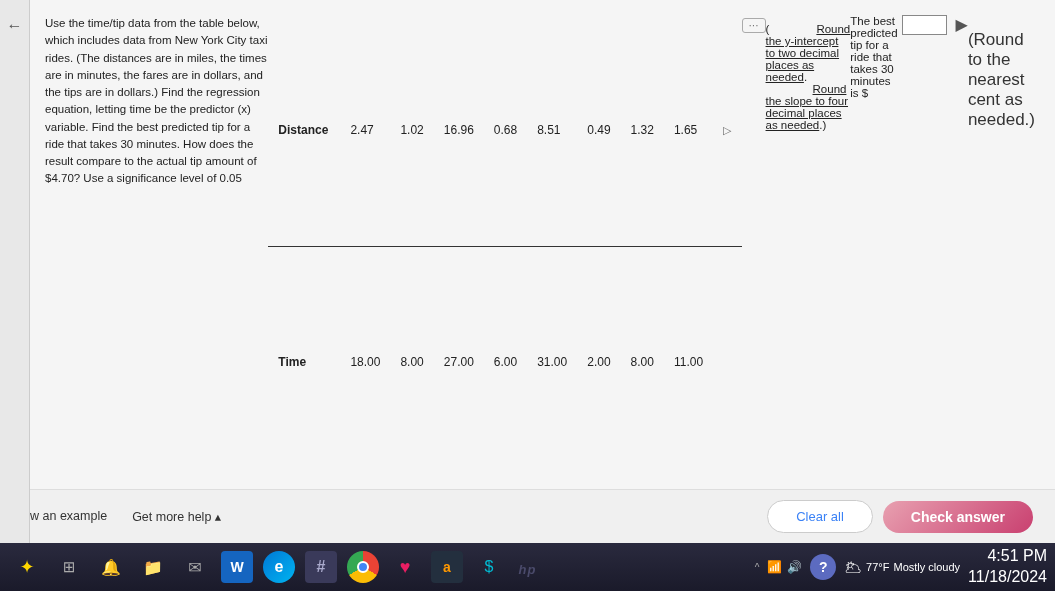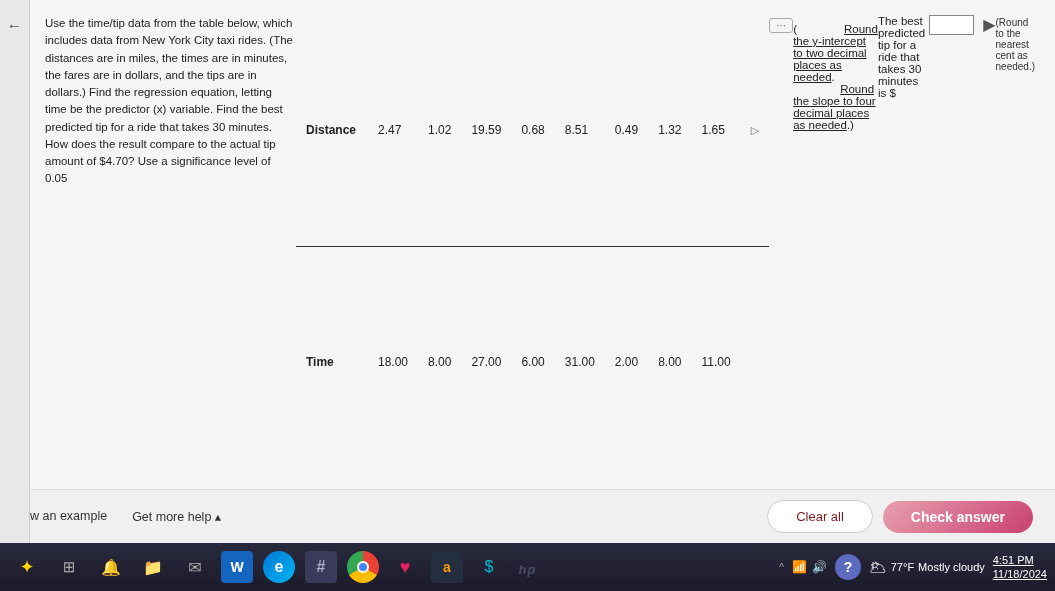--- a/index.html
+++ b/index.html
@@ -109,23 +109,23 @@
       outline: none;
     }
 
     .cursor-arrow {
       font-size: 16px;
       color: #555;
       margin-left: 5px;
     }
 
     .sub-instruction {
-      font-size: 10px;
+      font-size: 17px;
       color: #333;
-      margin-top: 2px;
+      margin-top: 15px;
     }
 
     
     .action-bar {
       display: flex;
       align-items: center;
       justify-content: space-between;
       padding: 10px 22px 10px 30px;
       background: #f0f0f0;
       border-top: 1px solid #ddd;
@@ -149,21 +149,21 @@
       gap: 10px;
       align-items: center;
     }
 
     .clear-all-btn {
       background: white;
       border: 1.5px solid #ccc;
       border-radius: 20px;
       padding: 8px 28px;
       font-size: 13px;
-      color: #7f1d1d;
+      color: #3b82f6;
       cursor: pointer;
       font-weight: 500;
     }
 
     .check-answer-btn {
       background: linear-gradient(135deg, #e8a0b0, #c94070);
       border: none;
       border-radius: 20px;
       padding: 8px 28px;
       font-size: 14px;
@@ -206,24 +206,24 @@
 
     .weather-info {
       display: flex;
       align-items: center;
       gap: 4px;
       font-size: 11px;
       color: white;
     }
 
     .time-info {
-      font-size: 11px;
+      text-align: right;
+      font-size: 16px;
       color: white;
       line-height: 1.3;
-      text-decoration: underline;
     }
 
     .tray-icons {
       display: flex;
       align-items: center;
       gap: 5px;
       font-size: 14px;
       color: white;
     }
 
@@ -358,21 +358,21 @@
     <div class="content-area">
 
       <div class="question-text">Use the time/tip data from the table below, which includes data from New York City taxi rides. (The distances are in miles, the times are in minutes, the fares are in dollars, and the tips are in dollars.) Find the regression equation, letting time be the predictor (x) variable. Find the best predicted tip for a ride that takes 30 minutes. How does the result compare to the actual tip amount of $4.70? Use a significance level of 0.05</div>
 
       <table class="data-table">
         <tbody>
             <tr>
           <td class="row-label">Distance</td>
           <td>2.47</td>
           <td>1.02</td>
-          <td>19.59</td>
+          <td>16.96</td>
           <td>0.68</td>
           <td>8.51</td>
           <td>0.49</td>
           <td>1.32</td>
           <td>1.65</td>
           <td>
             <span style="font-size:11px;color:#666;cursor:pointer;">▷</span>
           </td>
         </tr>
         <tr>

